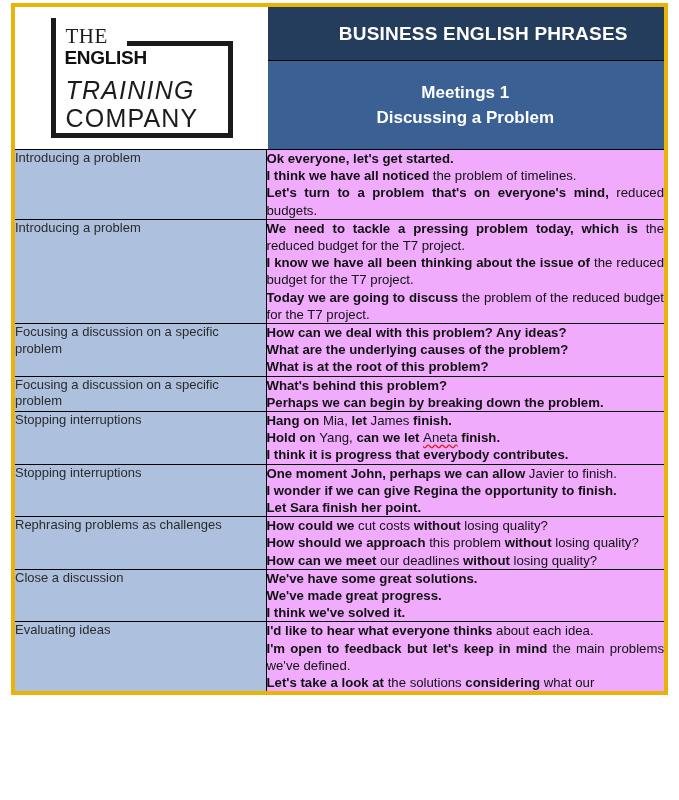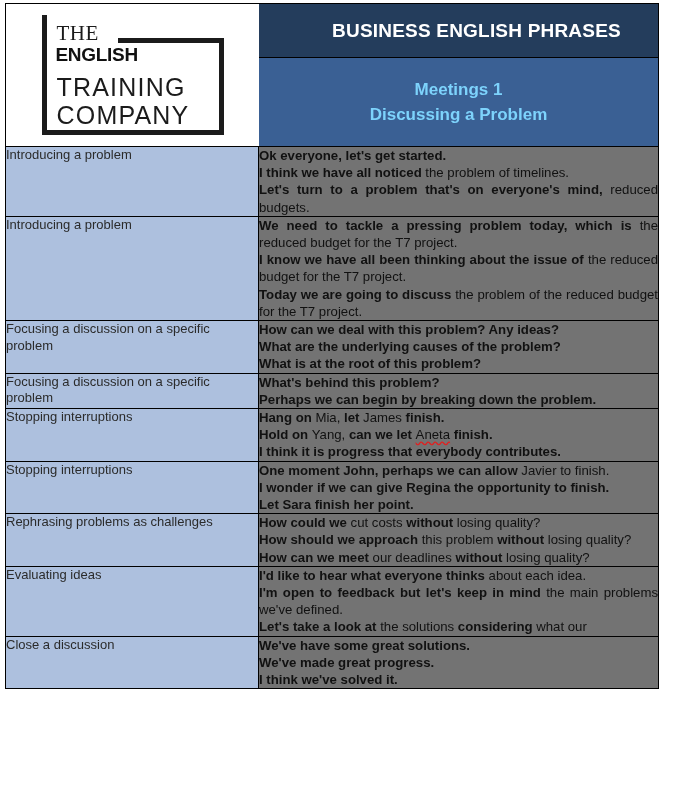--- a/index.html
+++ b/index.html
@@ -5,23 +5,23 @@
   html,body{margin:0;padding:0;}
   body{
     width:679px;height:800px;overflow:hidden;background:#ffffff;
     font-family:"Liberation Sans","DejaVu Sans",sans-serif;
     -webkit-font-smoothing:antialiased;
   }
   #page{position:relative;width:679px;height:800px;background:#ffffff;overflow:hidden;}
 
   
   #sheet{
-    position:absolute;left:5px;top:3px;width:595px;
+    position:absolute;left:11px;top:3px;width:595px;
     border-collapse:collapse;table-layout:fixed;
-    border:1px solid #eab308;
+    border:4px solid #eab308;
   }
   #sheet td{vertical-align:top;padding:0;border:1px solid #000;}
 
   
   .logo-cell{width:253px;background:#ffffff;border-right:1px solid #000;padding:0;}
   .logo-wrap{
     position:relative;width:253px;height:142px;background:#fff;
     display:flex;align-items:center;justify-content:center;
   }
   .logo-box{position:relative;width:182px;height:120px;}
@@ -34,48 +34,48 @@
     font-family:"Liberation Serif","DejaVu Serif",serif;
     font-size:21px;letter-spacing:.5px;color:#1b1b1b;line-height:1;
   }
   .logo-english{
     position:absolute;left:14px;top:30px;
     font-family:"Liberation Sans","DejaVu Sans",sans-serif;
     font-weight:bold;font-size:19px;letter-spacing:-.3px;color:#111;line-height:1;
   }
   .logo-training{
     position:absolute;left:15px;top:60px;
-    font-size:25px;letter-spacing:1.2px;color:#1b1b1b;line-height:1;font-weight:300;
+    font-size:25px;letter-spacing:1.2px;color:#1b1b1b;line-height:1;font-weight:300;font-style:italic;
   }
   .logo-company{
     position:absolute;left:15px;top:88px;
     font-size:25px;letter-spacing:1.2px;color:#1b1b1b;line-height:1;font-weight:400;
   }
 
   .head-cell{padding:0;background:#ffffff;}
   .band-top{
     background:#243d5c;color:#ffffff;font-weight:bold;font-size:19px;
     text-align:center;height:53px;line-height:53px;letter-spacing:.2px;
     border-bottom:1px solid #000;
     padding-left:36px;
   }
   .band-sub{
-    background:#3a6094;color:#7dd3fc;font-weight:bold;font-size:17px;
+    background:#3a6094;color:#ffffff;font-weight:bold;font-size:17px;
     text-align:center;height:88px;line-height:25px;
     display:flex;flex-direction:column;align-items:center;justify-content:center;
   }
 
   
   .cat-cell{
     background:#adc0de;color:#2b2b2b;font-size:13px;line-height:16.5px;
     padding:4px 4px 4px 6px;
     margin-top:19px;
   }
   .phr-cell{
-    background:#737373;color:#111;font-size:13.2px;line-height:17.2px;
+    background:#f0abfc;color:#111;font-size:13.2px;line-height:17.2px;
     padding:3px 6px 3px 7px;text-align:justify;
   }
   .phr-cell p{margin:0;}
   .phr-cell b{font-weight:bold;}
   .misspelled{
     text-decoration:underline wavy #e02020;
     text-decoration-skip-ink:none;
   }
 </style>
 </head>
@@ -162,30 +162,30 @@
         </tr>
         <tr>
           <td class="cat-cell">Rephrasing problems as challenges</td>
           <td class="phr-cell">
             <p><b>How could we </b><span>cut costs </span><b>without </b><span>losing quality?</span></p>
             <p><b>How should we approach </b><span>this problem </span><b>without </b><span>losing quality?</span></p>
             <p><b>How can we meet </b><span>our deadlines </span><b>without </b><span>losing quality?</span></p>
           </td>
         </tr>
         <tr>
+          <td class="cat-cell">Close a discussion</td>
+          <td class="phr-cell">
+            <p><b>We've have some great solutions.</b></p>
+            <p><b>We've made great progress.</b></p>
+            <p><b>I think we've solved it.</b></p>
+          </td>
+        </tr>
+        <tr>
           <td class="cat-cell">Evaluating ideas</td>
           <td class="phr-cell">
             <p><b>I'd like to hear what everyone thinks </b><span>about each idea.</span></p>
             <p><b>I'm open to feedback but let's keep in mind </b><span>the main problems we've defined.</span></p>
             <p><b>Let's take a look at </b><span>the solutions </span><b>considering </b><span>what our</span></p>
           </td>
         </tr>
-        <tr>
-          <td class="cat-cell">Close a discussion</td>
-          <td class="phr-cell">
-            <p><b>We've have some great solutions.</b></p>
-            <p><b>We've made great progress.</b></p>
-            <p><b>I think we've solved it.</b></p>
-          </td>
-        </tr>
       </tbody>
   </table>
 </div>
 
 </body></html>

